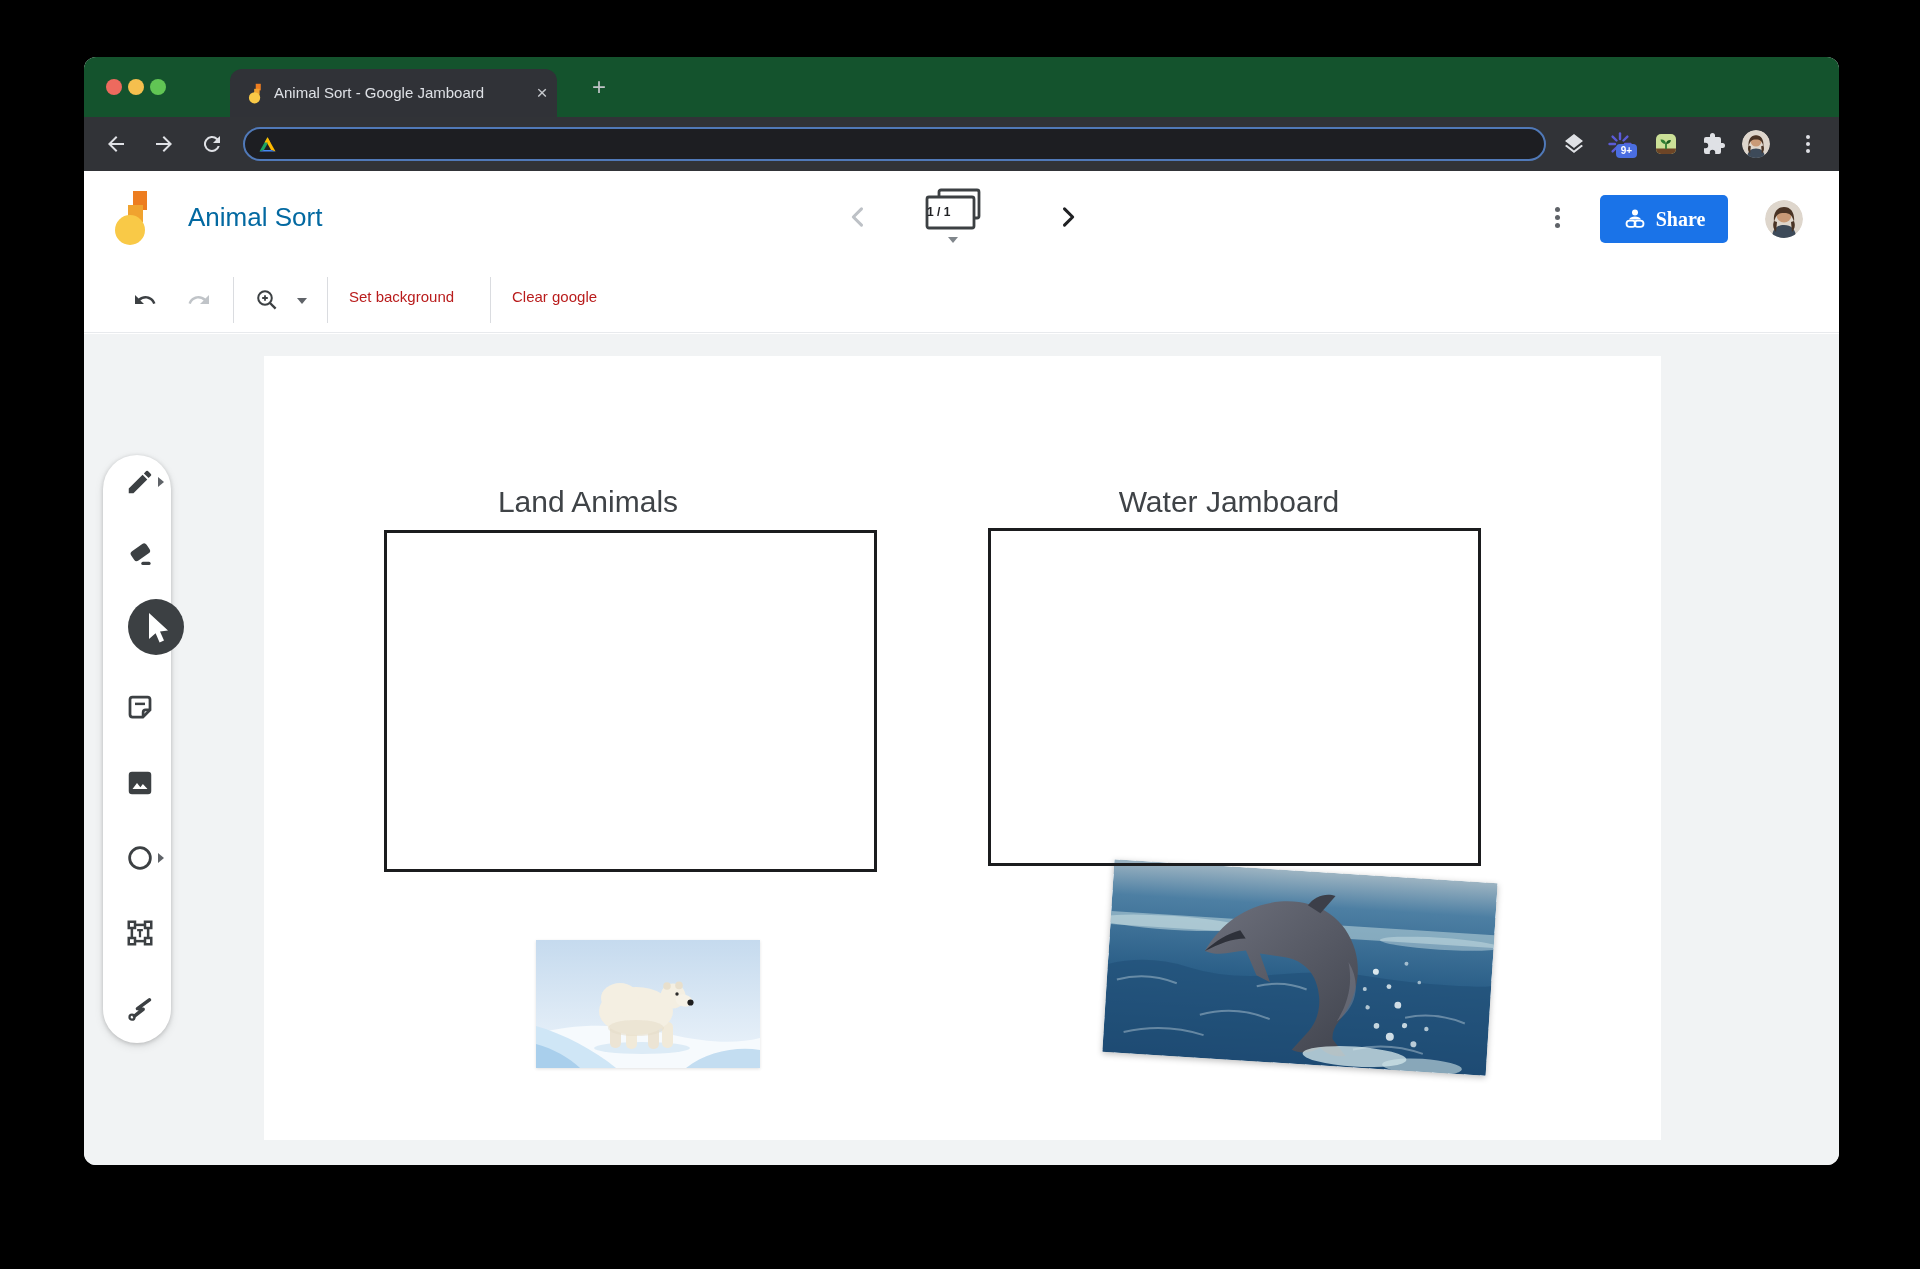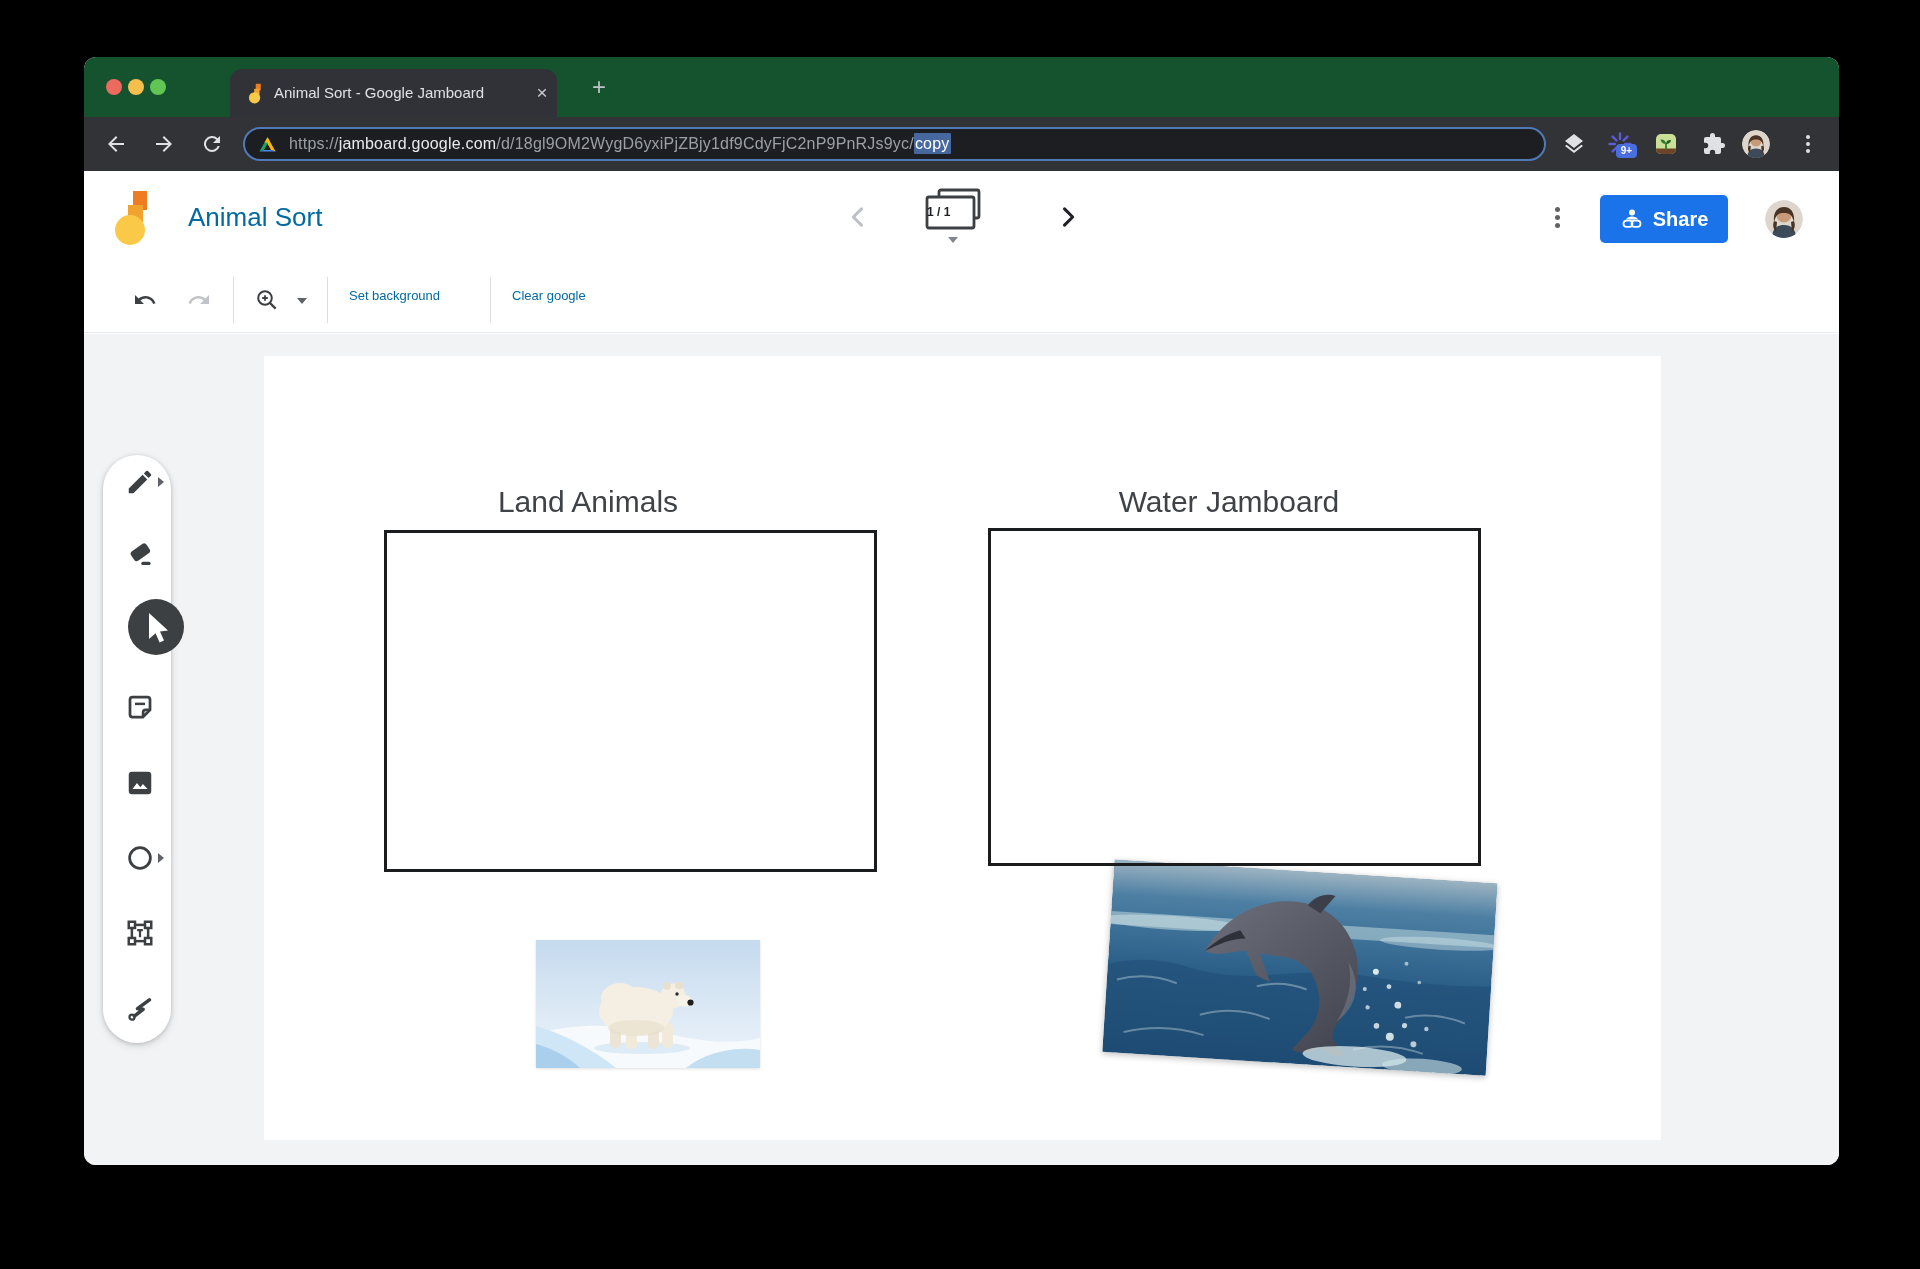--- a/index.html
+++ b/index.html
@@ -54,29 +54,29 @@
   .frame-widget { position:absolute; left:80px; top:2px; width:58px; height:46px; }
   .frame-count { position:absolute; left:3px; top:10px; width:47px; height:31px; 
                  line-height:31px; font-size:12px; font-weight:bold; color:#202124; }
   .frame-caret { position:absolute; left:24px; top:50px; width:0; height:0;
                  border-left:5px solid transparent; border-right:5px solid transparent;
                  border-top:6px solid #80868b; }
   .kebab-dark { position:absolute; left:1462px; top:33px; width:22px; height:30px; }
   .kebab-dark span { display:block; width:5px; height:5px; border-radius:50%; background:#5f6368; margin:3px auto; }
   .share-btn { position:absolute; left:1516px; top:24px; width:128px; height:48px; background:#1a73e8;
                border-radius:5px; display:flex; align-items:center; justify-content:center; gap:9px;
-               color:#fff; font-size:20px; font-weight:bold; border:none; }
+               color:#fff; font-size:20px; font-weight:bold; border:none;font-family:Liberation Serif, serif; }
   .header-avatar { position:absolute; left:1681px; top:29px; width:38px; height:38px; border-radius:50%; overflow:hidden; }
 
   
   .actionbar { position:absolute; left:0; top:210px; width:100%; height:66px; background:#fff;
                border-bottom:1px solid #e8eaed; }
   .ab-icon { position:absolute; top:21px; width:24px; height:24px; }
   .ab-divider { position:absolute; top:10px; width:1px; height:46px; background:#dadce0; }
-  .ab-label { position:absolute; top:21px; font-size:13px; color:#0369a1; white-space:nowrap;text-align:center; }
+  .ab-label { position:absolute; top:21px; font-size:15px; color:#b91c1c; white-space:nowrap;text-align:center; }
   .ab-caret { position:absolute; left:213px; top:31px; width:0; height:0;
               border-left:5px solid transparent; border-right:5px solid transparent;
               border-top:6px solid #5f6368; }
   .openjam { position:absolute; right:49px; top:0; height:66px; display:flex; align-items:center; gap:13px; }
   .openjam .ab-label { position:static; }
 
   
   .workarea { position:absolute; left:0; top:277px; width:100%; height:831px; background:#f1f3f4; }
   .canvas { position:absolute; left:180px; top:22px; width:1397px; height:784px; background:#fff; }
   .cat-heading { position:absolute; top:101px; width:360px; text-align:center; font-size:30px; color:#3f4347;margin-top:28px; }
@@ -131,21 +131,20 @@
       <path d="M17.65 6.35A8 8 0 1 0 19.73 14h-2.08a6 6 0 1 1-1.42-6.23L13 11h7V4z" fill="#dfe1e5"></path>
     </svg>
 
     <div class="omnibox">
       <svg class="drive-icon" viewBox="0 0 20 18">
         <polygon points="10,1.2 1.5,16.5 6.2,14.9 10,8.1" fill="#1da462"></polygon>
         <polygon points="10,1.2 18.5,16.5 13.8,14.9 10,8.1" fill="#ffba00"></polygon>
         <polygon points="1.5,16.5 18.5,16.5 13.8,14.9 6.2,14.9" fill="#4688f4"></polygon>
         <polygon points="10,1.2 13.1,6.8 6.9,6.8" fill="#ffba00"></polygon>
       </svg>
-      <div class="url"><span class="dim">https://</span><span class="host">jamboard.google.com</span><span class="dim">/d/18gl9OM2WygD6yxiPjZBjy1df9CdyFjC2nP9PnRJs9yc/</span><span class="sel">copy</span></div>
     </div>
 
     <svg class="ext" style="left:1478px" viewBox="0 0 24 24">
       <path d="M11.99 18.54l-7.37-5.73L3 14.07l9 7 9-7-1.63-1.27-7.38 5.74zM12 16l7.36-5.73L21 9l-9-7-9 7 1.64 1.27L12 16z" fill="#dfe1e5"></path>
     </svg>
     <div class="ext" style="left:1524px">
       <svg viewBox="0 0 24 24" style="width:24px;height:24px">
         <g stroke="#5b5bd6" stroke-width="2.4" stroke-linecap="round">
           <line x1="12" y1="1.5" x2="12" y2="7"></line>
             <line x1="12" y1="17" x2="12" y2="22.5"></line>

